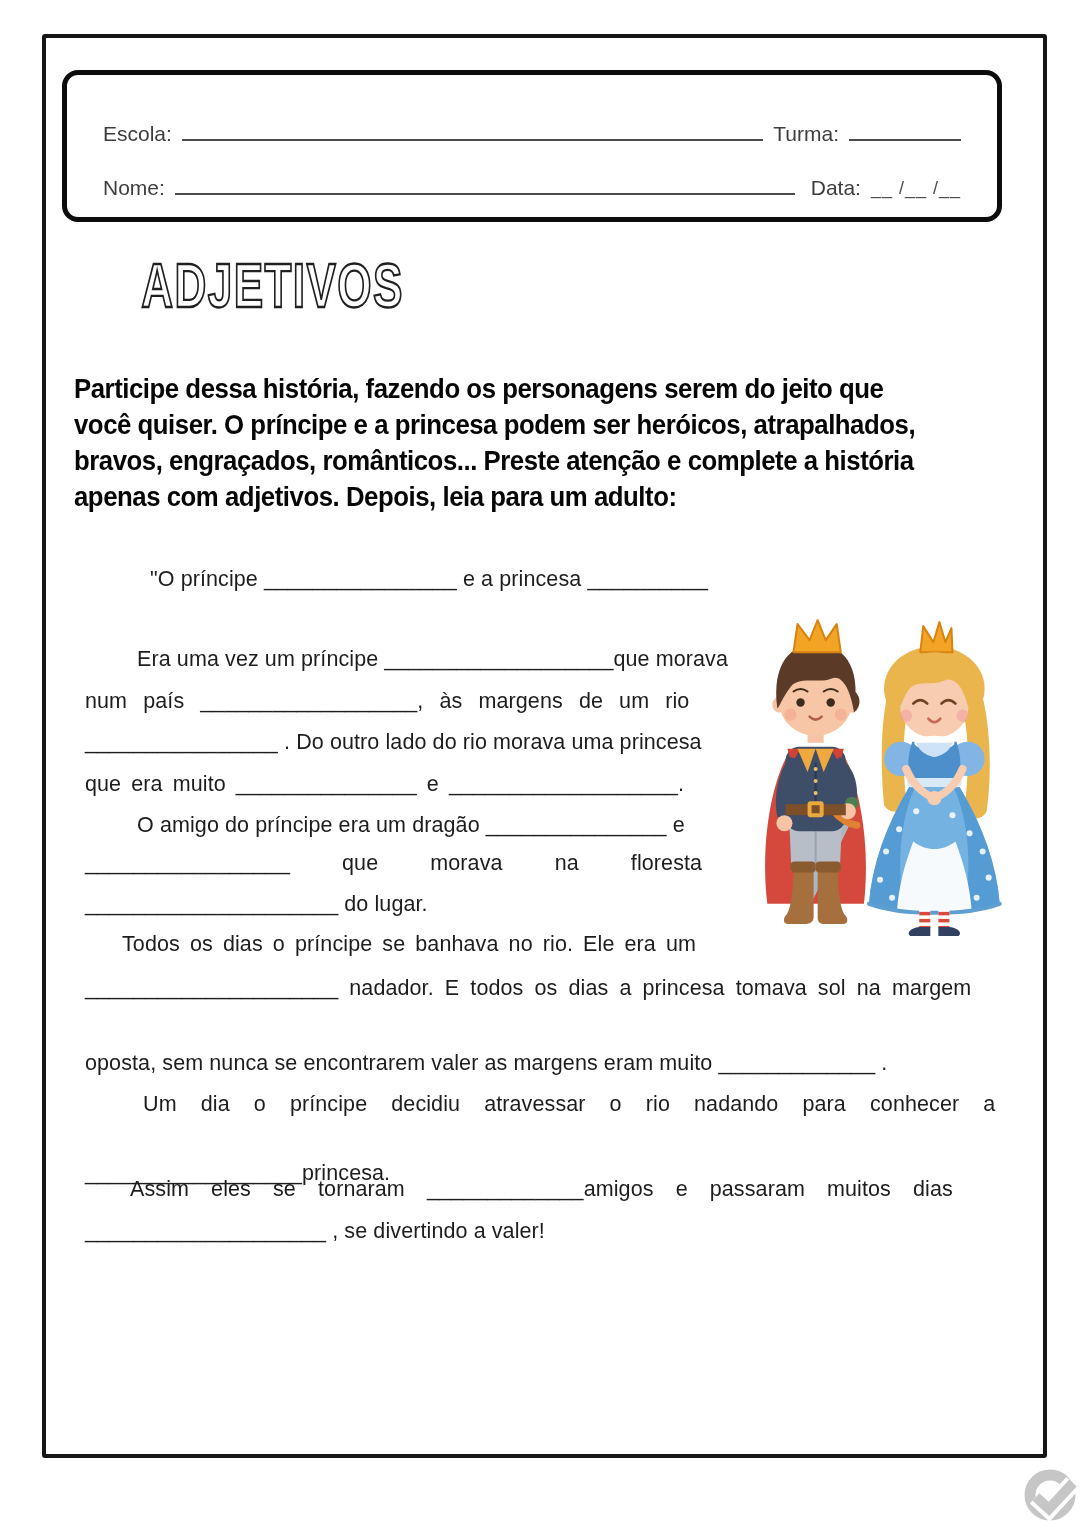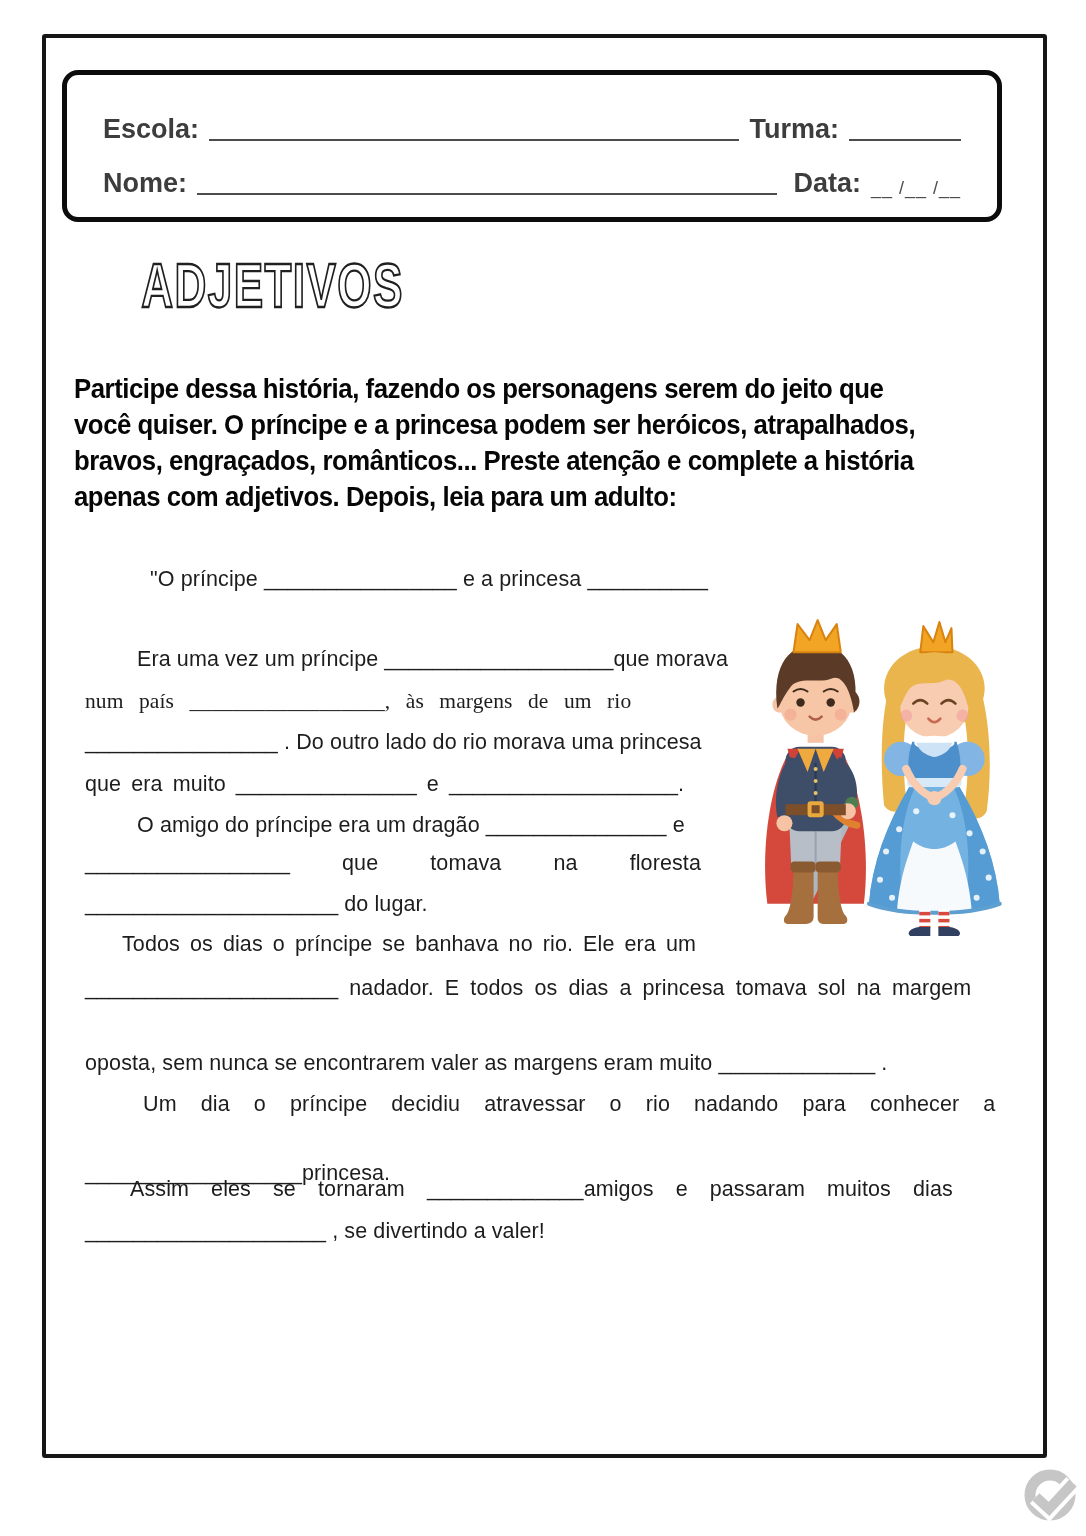--- a/index.html
+++ b/index.html
@@ -14,21 +14,21 @@
     border:4px solid #161616; border-radius:3px; background:#fff;
   }
   
   .header-box {
     position:absolute; left:62px; top:70px; width:940px; height:152px;
     border:5px solid #0c0c0c; border-radius:16px; background:#fff;
     padding:30px 36px 0 36px;
   }
   .header-row { display:flex; align-items:flex-end; height:40px; margin-bottom:14px; }
   .header-label {
-    font-size:27px; color:#3d3d3d; line-height:1.1; white-space:nowrap; font-weight:700;
+    font-size:21px; color:#3d3d3d; line-height:1.1; white-space:nowrap; font-weight:400;
   }
   .ruled-line {
     border-bottom:2px solid #4c4c4c; height:2px; transform:translateY(-4px);
     margin:0 10px;
   }
   .ruled-grow { flex:1 1 auto; }
   .ruled-turma { width:112px; flex:0 0 auto; margin-right:0; }
   .date-blank { font-size:18px; color:#4c4c4c; white-space:nowrap; margin-left:10px; letter-spacing:1px; }
   .spacer-label { margin-left:6px;text-align:center; }
   
@@ -47,21 +47,21 @@
     font-size:28px; font-weight:700; letter-spacing:-0.5px; line-height:36px;
     color:#060606; white-space:nowrap;
   }
   
   .story-line {
     position:absolute; left:85px; font-size:21.5px; color:#1d1d1d;
     white-space:pre; letter-spacing:0.1px; line-height:26px;
   }
   .l0  { top:566px;  padding-left:65px; }
   .l1  { top:646px;  padding-left:52px; }
-  .l2  { top:688px;  word-spacing:10px;font-family:Liberation Serif, serif; }
+  .l2  { top:688px;  word-spacing:10px; }
   .l3  { top:729px; }
   .l4  { top:771px;  word-spacing:4px; }
   .l5  { top:812px;  padding-left:52px; }
   .l6  { top:850px;  word-spacing:46px; }
   .l7  { top:891px; }
   .l8  { top:931px;  padding-left:37px; word-spacing:4px; }
   .l9  { top:975px;  word-spacing:5px; }
   .l10 { top:1050px; }
   .l11 { top:1091px; padding-left:58px; word-spacing:18px; }
   .l12 { top:1160px; }
@@ -103,21 +103,21 @@
   <div class="instr-line">apenas com adjetivos. Depois, leia para um adulto:</div>
 </div>
 
 <div>
   <div class="story-line l0">"O príncipe ________________ e a princesa __________</div>
   <div class="story-line l1">Era uma vez um príncipe ___________________que morava</div>
   <div class="story-line l2">num país __________________, às margens de um rio</div>
   <div class="story-line l3">________________ . Do outro lado do rio morava uma princesa</div>
   <div class="story-line l4">que era muito _______________ e ___________________.</div>
   <div class="story-line l5">O amigo do príncipe era um dragão _______________ e</div>
-  <div class="story-line l6">_________________ que tomava na floresta</div>
+  <div class="story-line l6">_________________ que morava na floresta</div>
   <div class="story-line l7">_____________________ do lugar.</div>
   <div class="story-line l8">Todos os dias o príncipe se banhava no rio. Ele era um</div>
   <div class="story-line l9">_____________________ nadador. E todos os dias a princesa tomava sol na margem</div>
   <div class="story-line l10">oposta, sem nunca se encontrarem valer as margens eram muito _____________ .</div>
   <div class="story-line l11">Um dia o príncipe decidiu atravessar o rio nadando para conhecer a</div>
   <div class="story-line l12">__________________princesa.</div>
   <div class="story-line l13">Assim eles se tornaram _____________amigos e passaram muitos dias</div>
   <div class="story-line l14">____________________ , se divertindo a valer!</div>
 </div>
 

